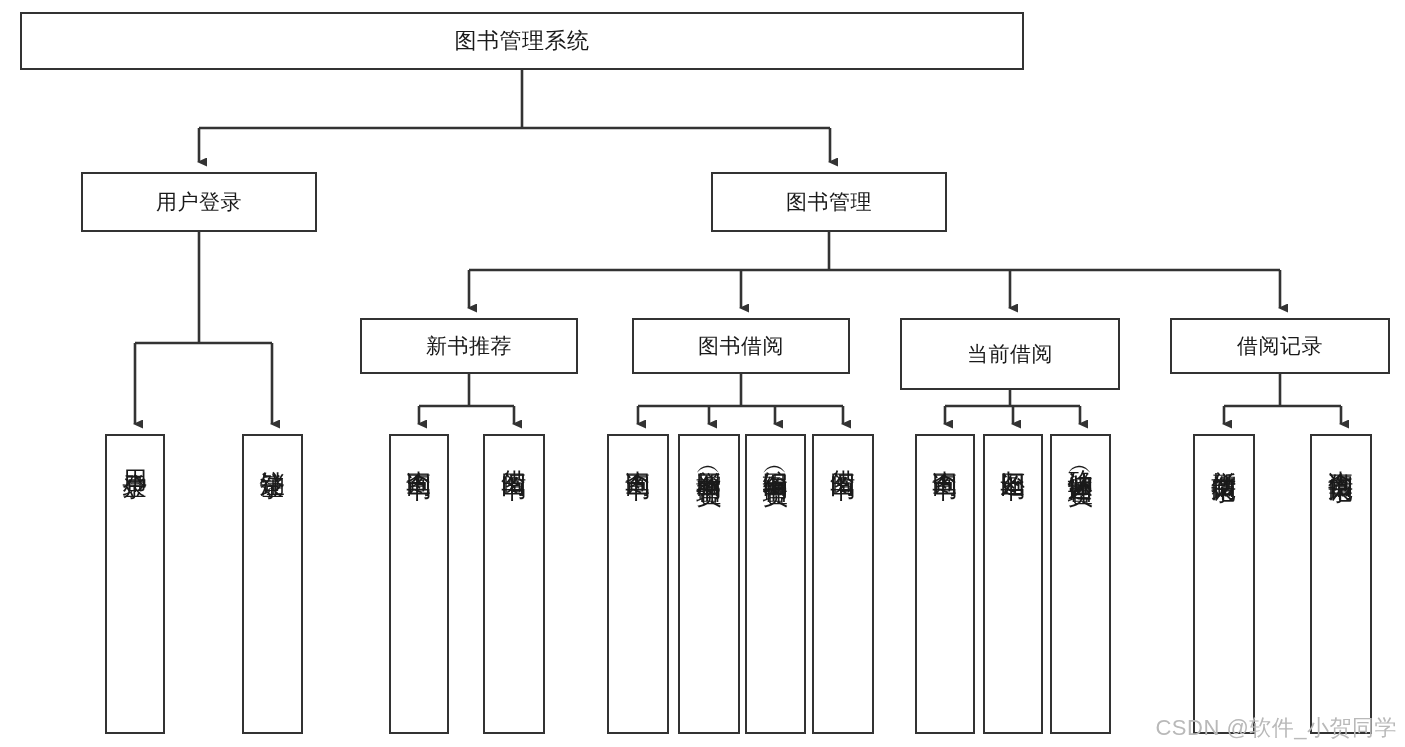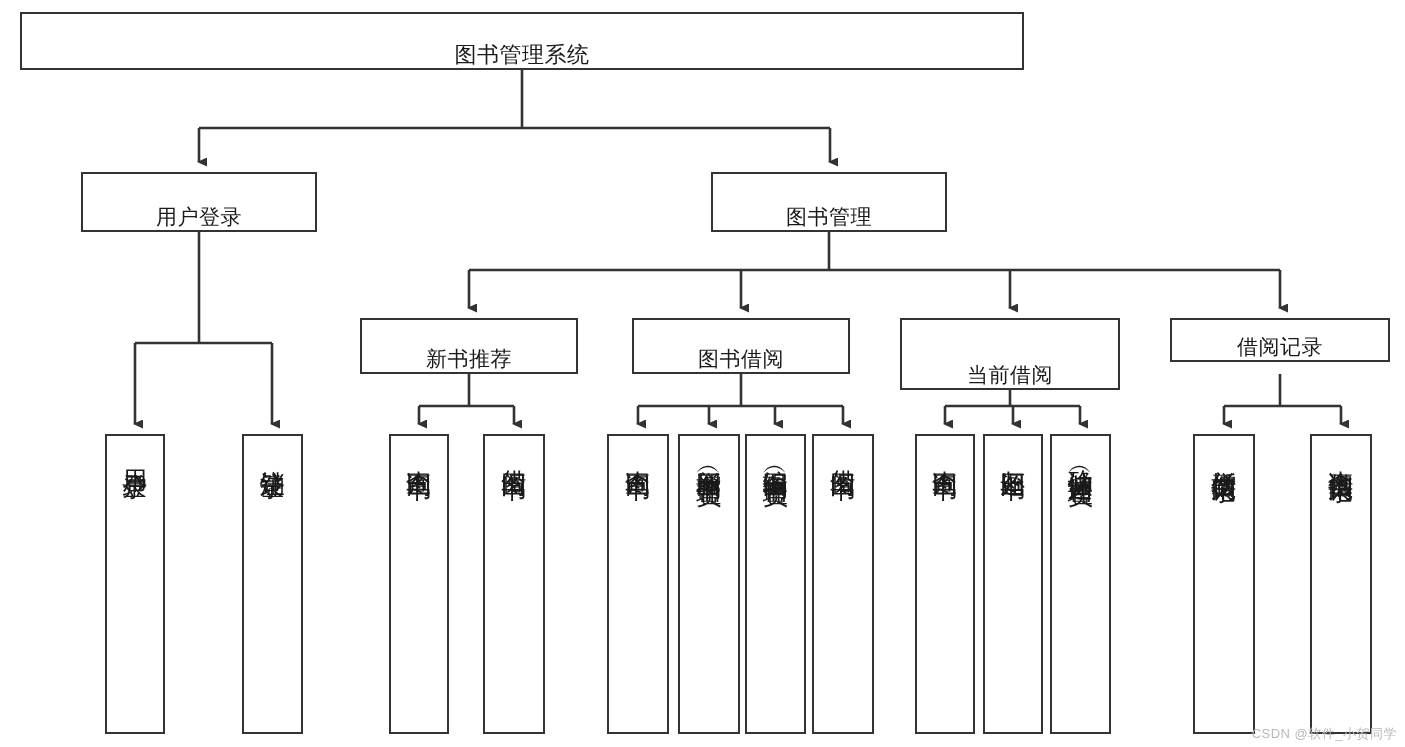--- a/index.html
+++ b/index.html
@@ -24,21 +24,21 @@
     width: 1405px;
     height: 747px;
     pointer-events: none;
   }
   .node {
     position: absolute;
     box-sizing: border-box;
     border: 2px solid #333333;
     background: #ffffff;
     display: flex;
-    align-items: flex-end;
+    align-items: center;
     justify-content: center;
     color: #1a1a1a;
   }
   .node .label {
     display: block;
     text-align: center;
     line-height: 1.18;
     white-space: nowrap;
   }
   .node.horiz .label {
@@ -56,21 +56,21 @@
     line-height: 1.05;
     letter-spacing: 2px;
   }
   .node.root .label {
     font-size: 22px;
   }
   #watermark {
     position: absolute;
     right: 8px;
     bottom: 4px;
-    font-size: 13px;
+    font-size: 22px;
     color: #b9b9b9;
     letter-spacing: 0.5px;
     white-space: nowrap;
   }
 </style>
 </head>
 <body>
 
 <div id="canvas">
 
@@ -137,21 +137,21 @@
 
   <div class="node horiz" style="left: 711px; top: 172px; width: 236px; height: 60px;">
     <span class="label">图书管理</span>
   </div>
   <div class="node horiz" style="left: 632px; top: 318px; width: 218px; height: 56px;">
     <span class="label">图书借阅</span>
   </div>
   <div class="node horiz" style="left: 900px; top: 318px; width: 220px; height: 72px;">
     <span class="label">当前借阅</span>
   </div>
-  <div class="node horiz" style="left: 1170px; top: 318px; width: 220px; height: 44px;">
+  <div class="node horiz" style="left: 1170px; top: 318px; width: 220px; height: 56px;">
     <span class="label">借阅记录</span>
   </div>
 
   <div class="node vert" style="left: 105px; top: 434px; width: 60px; height: 300px;">
     <span class="label">用户登录</span>
   </div>
   <div class="node vert" style="left: 242px; top: 434px; width: 61px; height: 300px;">
     <span class="label">注销登录</span>
   </div>
   <div class="node vert" style="left: 389px; top: 434px; width: 60px; height: 300px;">

